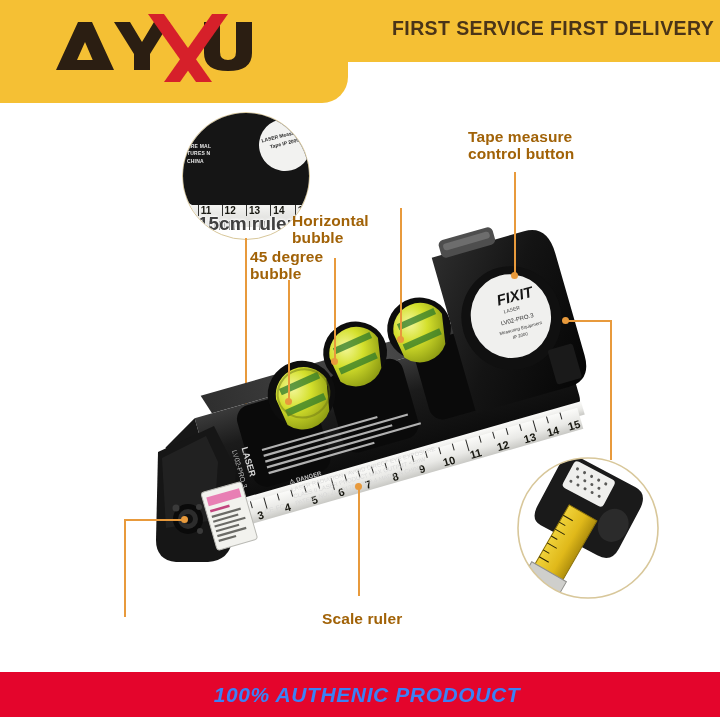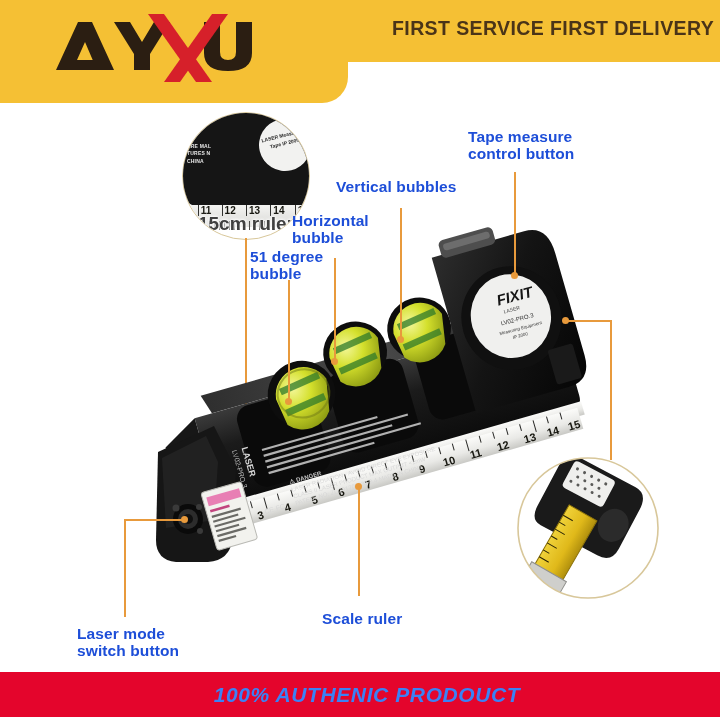--- a/index.html
+++ b/index.html
@@ -76,21 +76,21 @@
     font-weight: 700;
     font-style: italic;
     letter-spacing: 0.6px;
     white-space: nowrap;
     margin-left: 7px;
   }
 
   
   .callout {
     position: absolute;
-    color: #1d4ed8;
+    color: #a16207;
     font-size: 15.5px;
     font-weight: 700;
     line-height: 1.12;
     white-space: pre-line;
     letter-spacing: 0.1px;
   }
   .callout.left   { text-align: left; }
 
   
   .leader {
@@ -460,30 +460,27 @@
   <div class="leader v" style="left:358px; top:486px; height:110px;"></div>
   <div class="dot" style="left:354.5px; top:483px;"></div>
 
   <div class="leader h" style="left:566px; top:320px; width:46px;"></div>
   <div class="leader v" style="left:610px; top:320px; height:140px;"></div>
   <div class="dot" style="left:562px; top:316.5px;"></div>
 
   <div class="callout left" style="left:468px; top:128px;">Tape measure
 control button</div>
 
-  <div class="callout left" style="left:336px; top:178px;">Vertical bubbles</div>
 
   <div class="callout left" style="left:292px; top:212px;">Horizontal
 bubble</div>
 
-  <div class="callout left" style="left:250px; top:248px;">51 degree
+  <div class="callout left" style="left:250px; top:248px;">45 degree
 bubble</div>
 
-  <div class="callout left" style="left:77px; top:625px;">Laser mode
-switch button</div>
 
   <div class="callout left" style="left:322px; top:610px;">Scale ruler</div>
 
 
   <div class="footer-band"></div>
   <div class="footer-text">100% AUTHENIC PRODOUCT</div>
 
 </div>
 
 </body></html>

